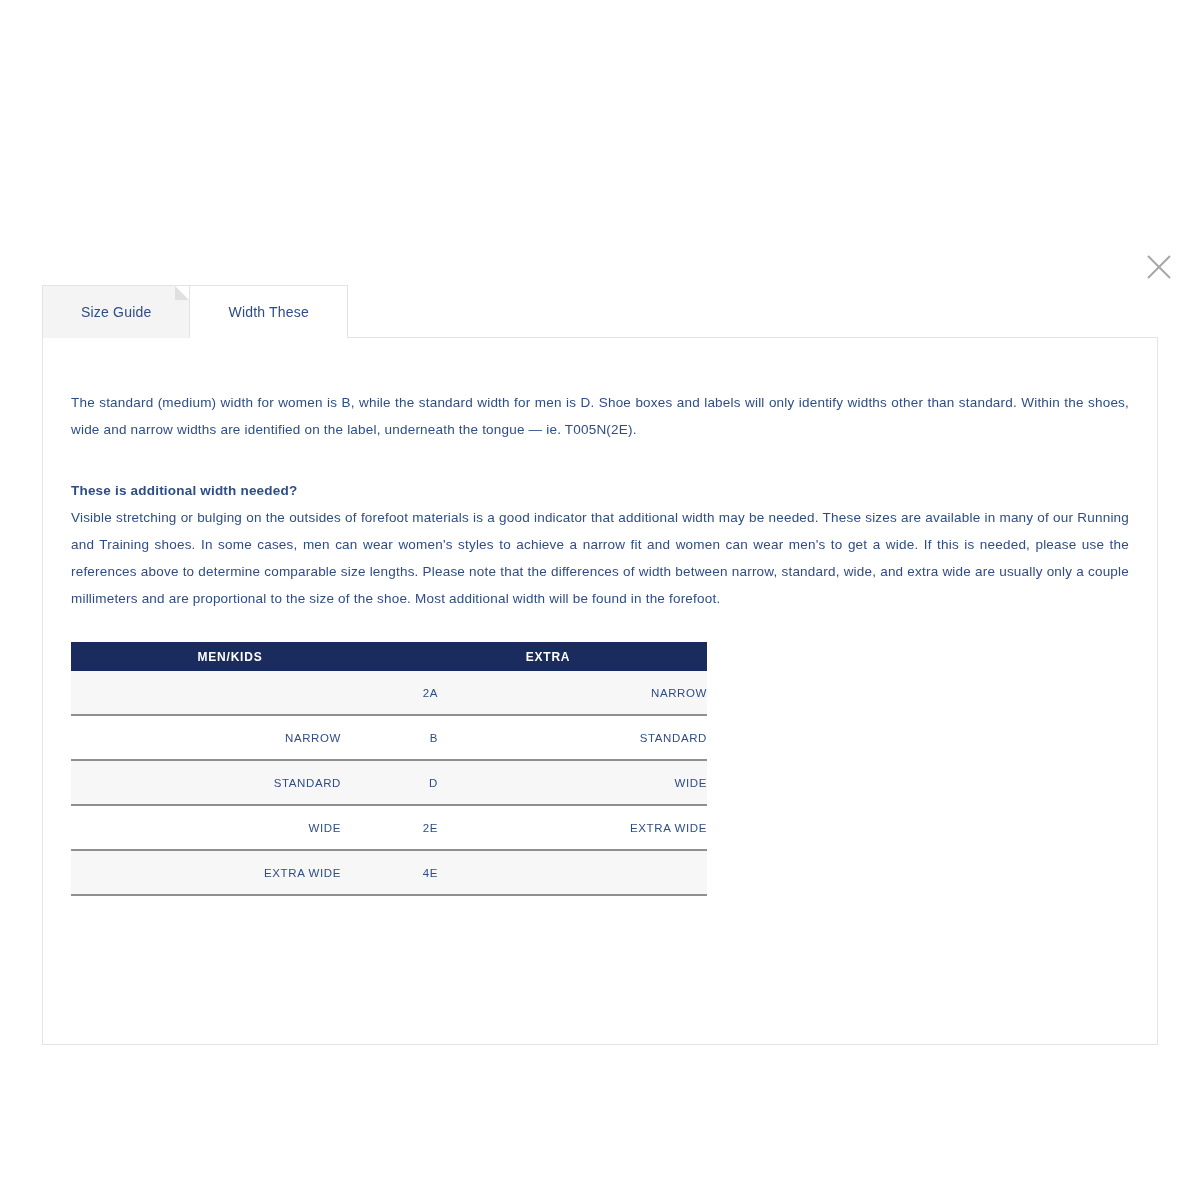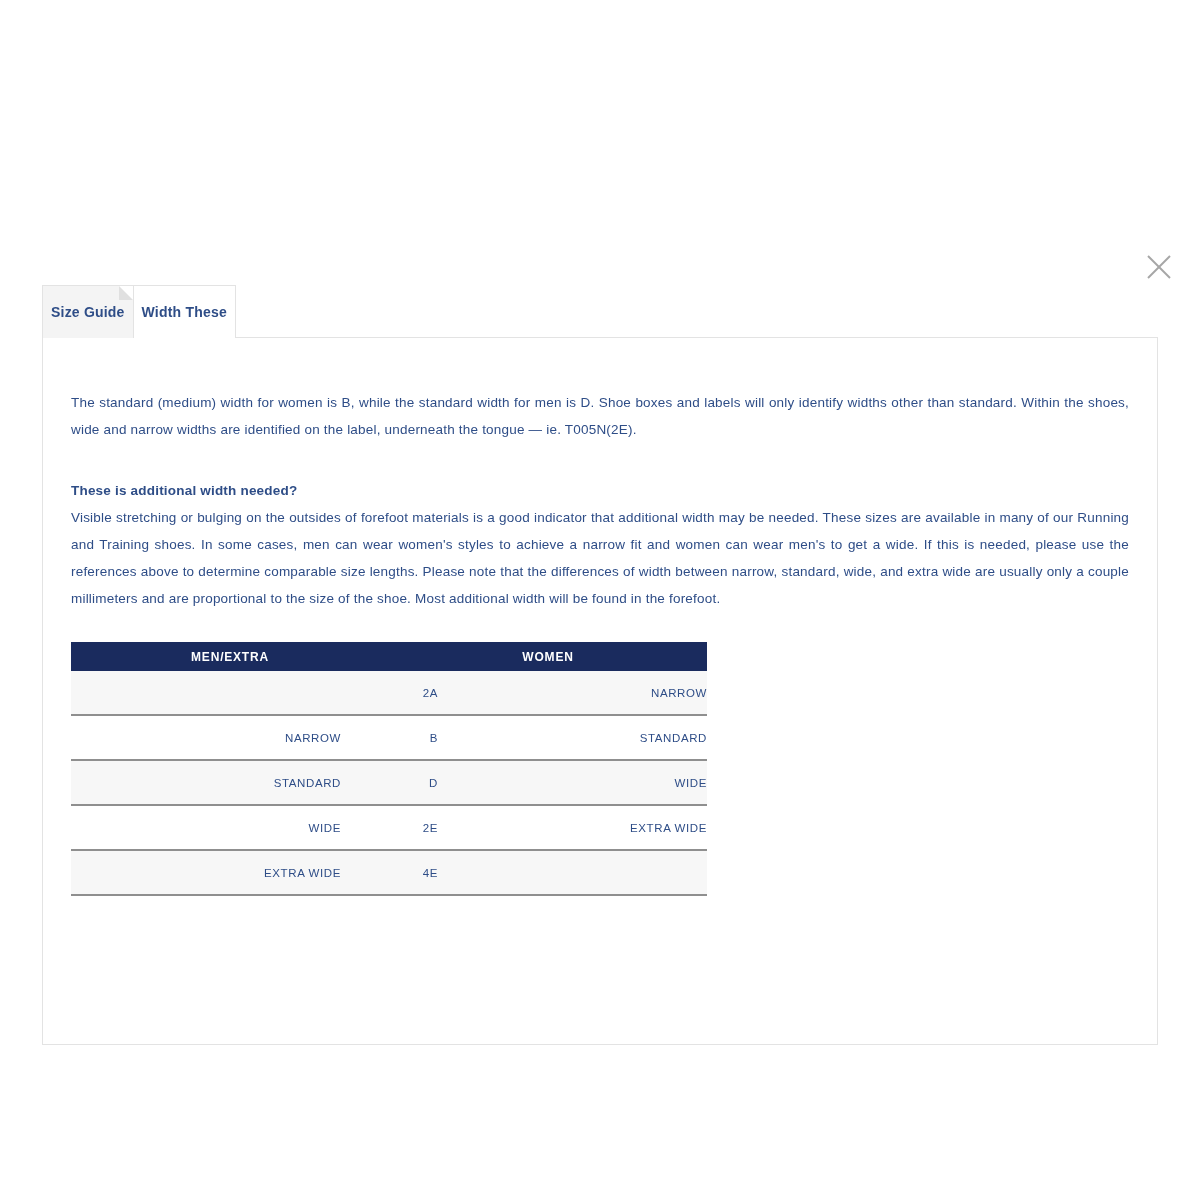--- a/index.html
+++ b/index.html
@@ -29,23 +29,23 @@
     position: absolute;
     left: 42px;
     top: 285px;
     display: flex;
     z-index: 2;
   }
   .tab {
     height: 53px;
     display: flex;
     align-items: center;
-    padding: 0 8px;
+    padding: 0 38px;
     font-size: 14px;
-    font-weight: bold;
+    font-weight: normal;
     letter-spacing: 0.2px;
     color: var(--text-navy, #2e4d87);
     cursor: pointer;
     position: relative;
   }
   .tab.inactive {
     background: #f4f4f4;
     border: 1px solid #e3e3e3;
     border-right: none;
     border-bottom: none;
@@ -149,22 +149,22 @@
 
 <div class="panel">
   <p>The standard (medium) width for women is B, while the standard width for men is D. Shoe boxes and labels will only identify widths other than standard. Within the shoes, wide and narrow widths are identified on the label, underneath the tongue — ie. T005N(2E).</p>
 
   <div class="section-heading">These is additional width needed?</div>
 
   <p>Visible stretching or bulging on the outsides of forefoot materials is a good indicator that additional width may be needed. These sizes are available in many of our Running and Training shoes. In some cases, men can wear women's styles to achieve a narrow fit and women can wear men's to get a wide. If this is needed, please use the references above to determine comparable size lengths. Please note that the differences of width between narrow, standard, wide, and extra wide are usually only a couple millimeters and are proportional to the size of the shoe. Most additional width will be found in the forefoot.</p>
 
   <div class="wtable">
     <div class="wtable-head">
-      <div class="hcell">MEN/EXTRA</div>
-      <div class="hcell">WOMEN</div>
+      <div class="hcell">MEN/KIDS</div>
+      <div class="hcell">EXTRA</div>
     </div>
     <div>
         <div class="trow">
           <div class="tcell"></div>
           <div class="tcell">2A</div>
           <div class="tcell">NARROW</div>
         </div>
         <div class="trow">
           <div class="tcell">NARROW</div>
           <div class="tcell">B</div>

